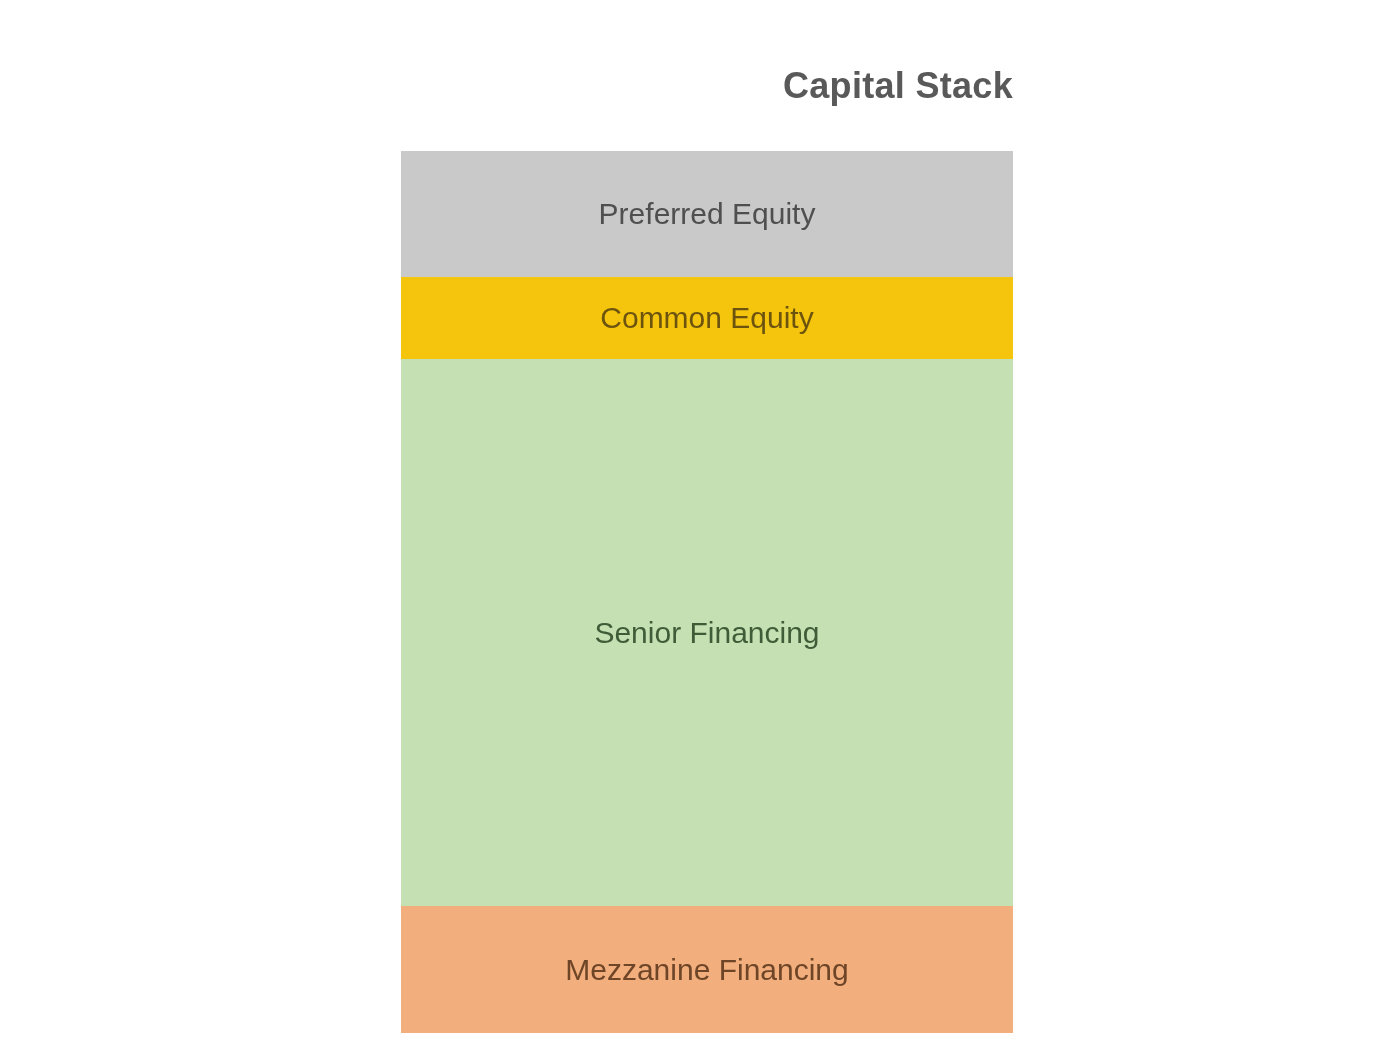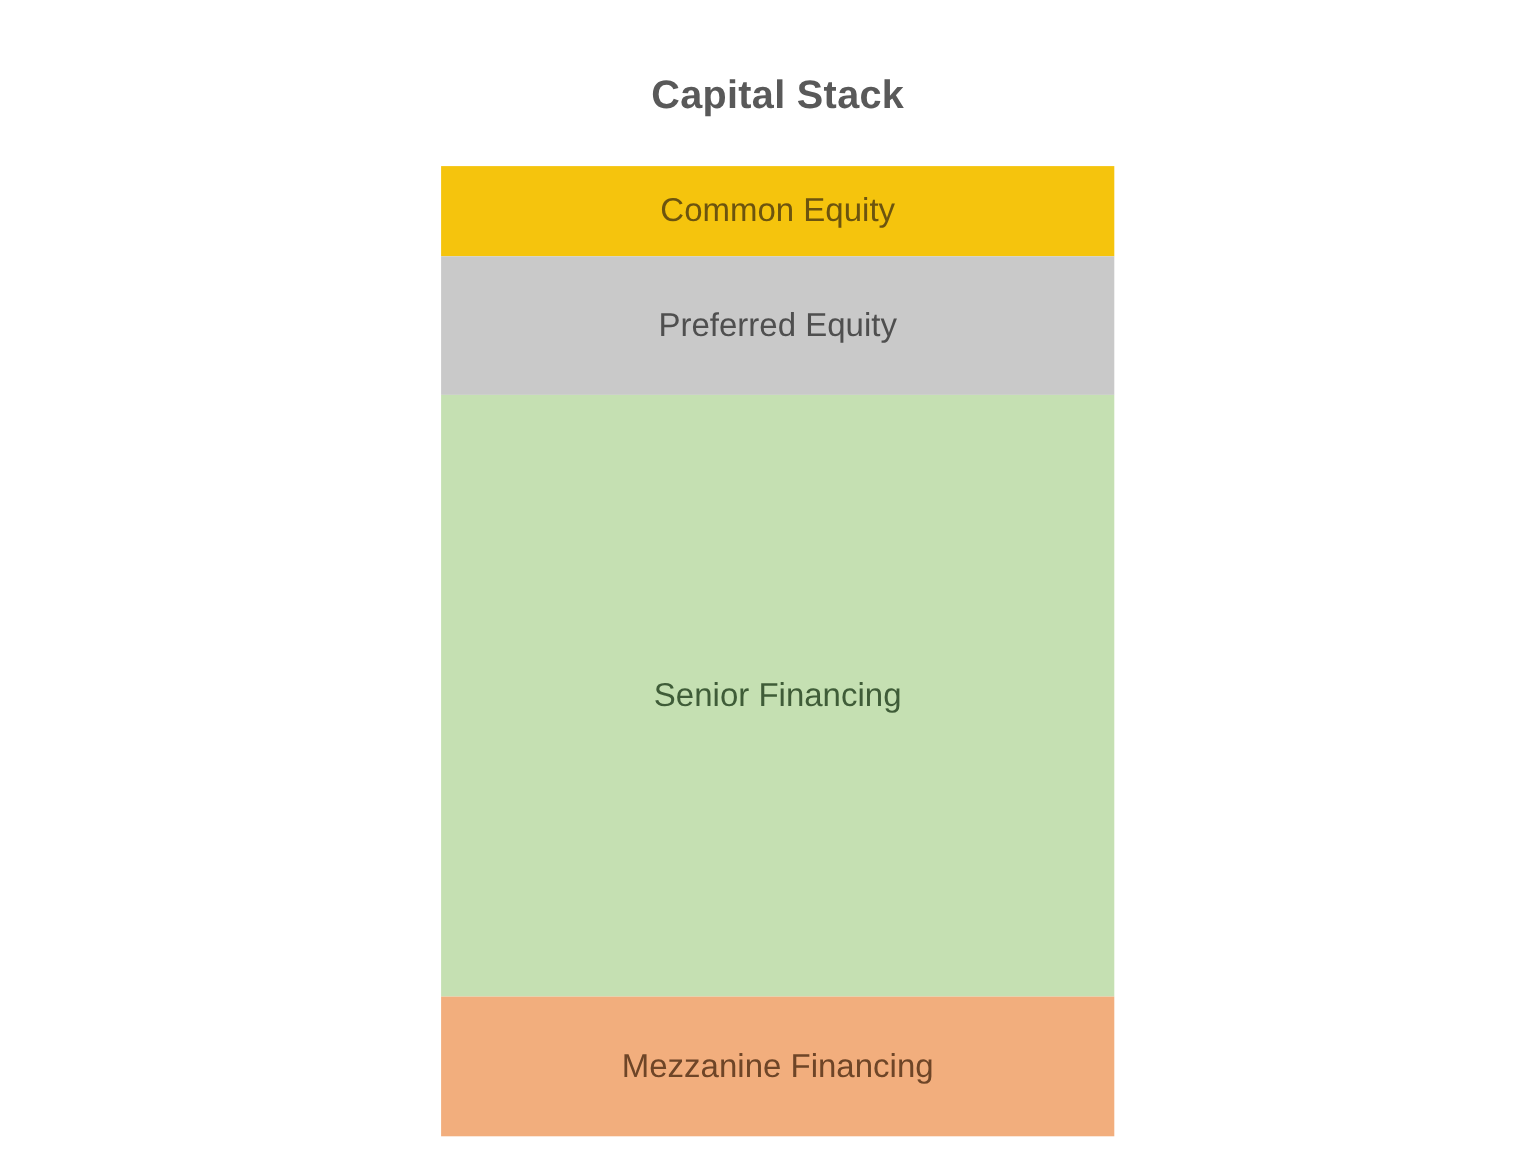--- a/index.html
+++ b/index.html
@@ -45,28 +45,28 @@
     font-size: 30px;
     font-weight: 400;
     line-height: 1;
     white-space: nowrap;
   }
 </style>
 </head>
 <body>
 
 <div class="chart">
-  <h1 class="chart-title" style="color: rgb(89, 89, 89);">Capital Stack</h1>
+  <h1 class="chart-title" style="color: rgb(89, 89, 89); text-align: right;">Capital Stack</h1>
 
   <div class="stack">
+    <div class="segment" style="flex-grow: 14.3; background: rgb(201, 201, 201); color: rgb(79, 79, 79);">
+      <span class="segment-label">Preferred Equity</span>
+    </div>
     <div class="segment" style="flex-grow: 9.3; background: rgb(245, 196, 13); color: rgb(108, 84, 15);">
       <span class="segment-label">Common Equity</span>
-    </div>
-    <div class="segment" style="flex-grow: 14.3; background: rgb(201, 201, 201); color: rgb(79, 79, 79);">
-      <span class="segment-label">Preferred Equity</span>
     </div>
     <div class="segment" style="flex-grow: 62; background: rgb(197, 224, 178); color: rgb(63, 92, 56);">
       <span class="segment-label">Senior Financing</span>
     </div>
     <div class="segment" style="flex-grow: 14.4; background: rgb(242, 174, 125); color: rgb(110, 69, 39);">
       <span class="segment-label">Mezzanine Financing</span>
     </div>
   </div>
 </div>
 

